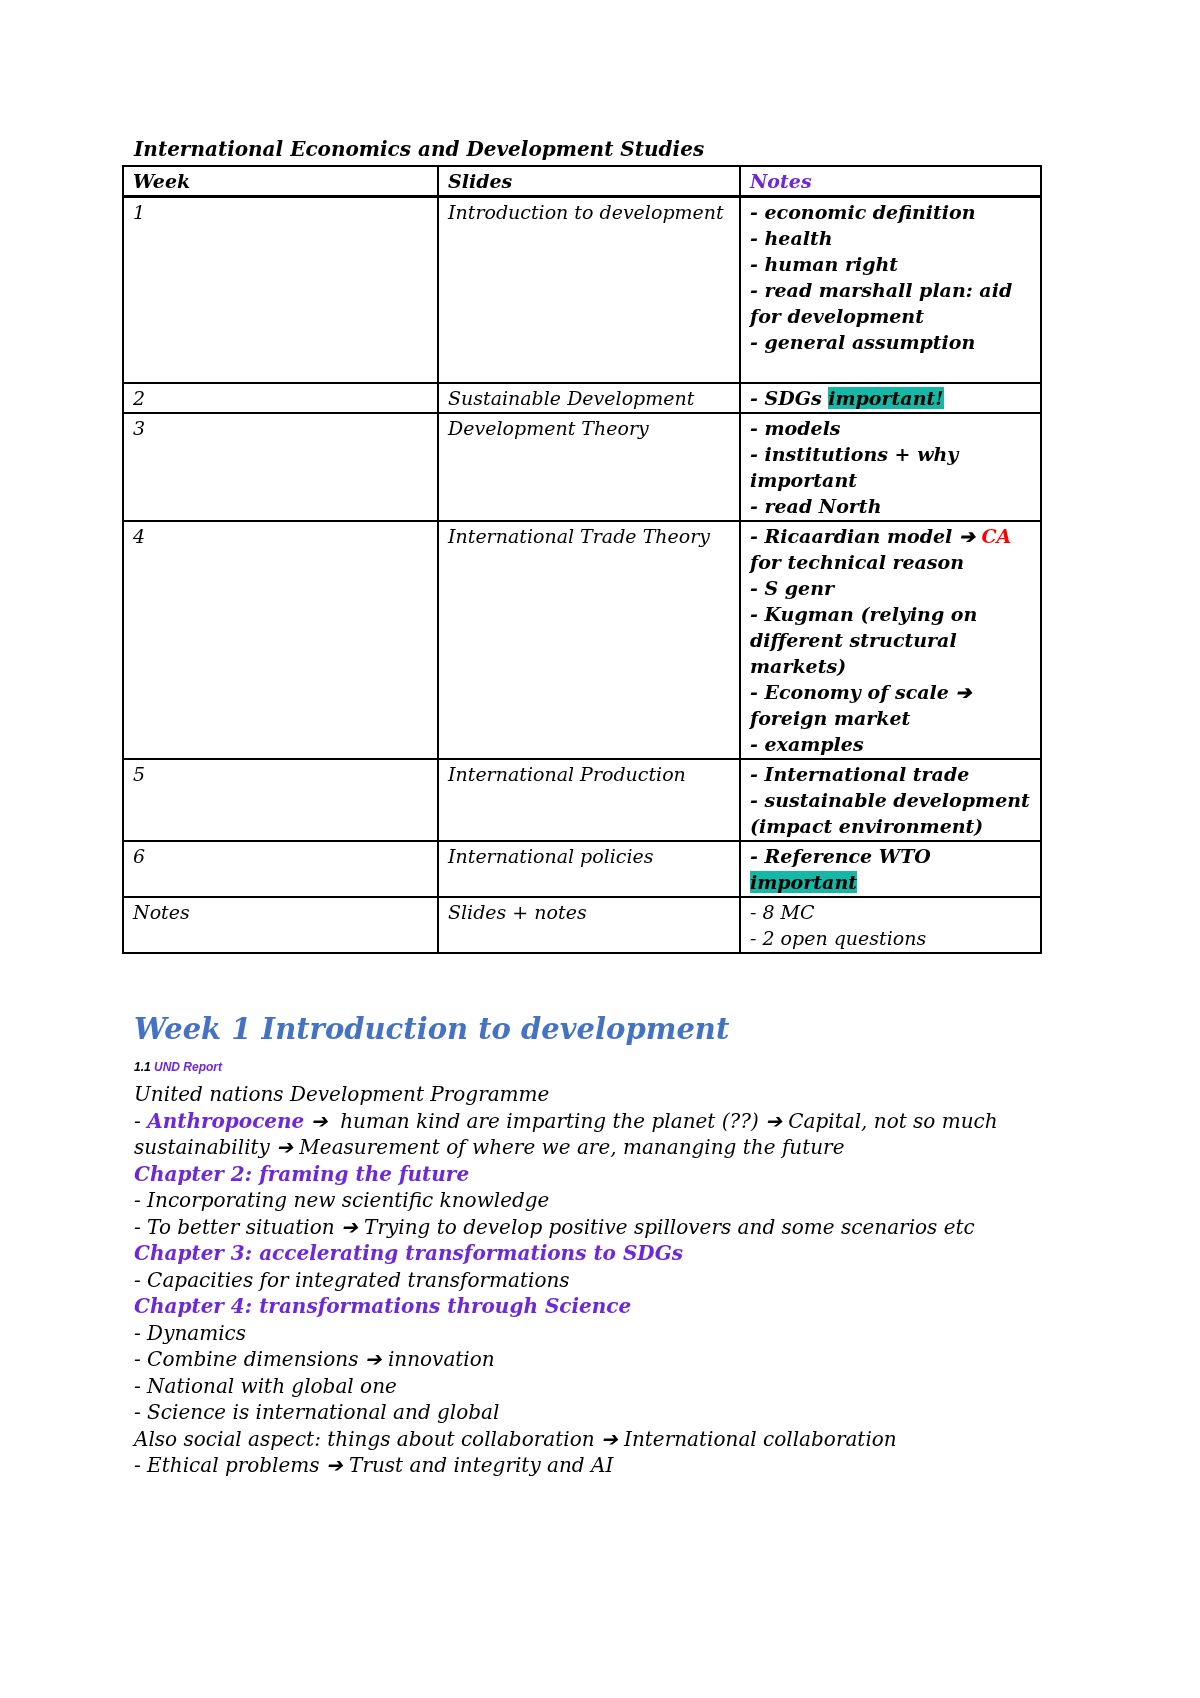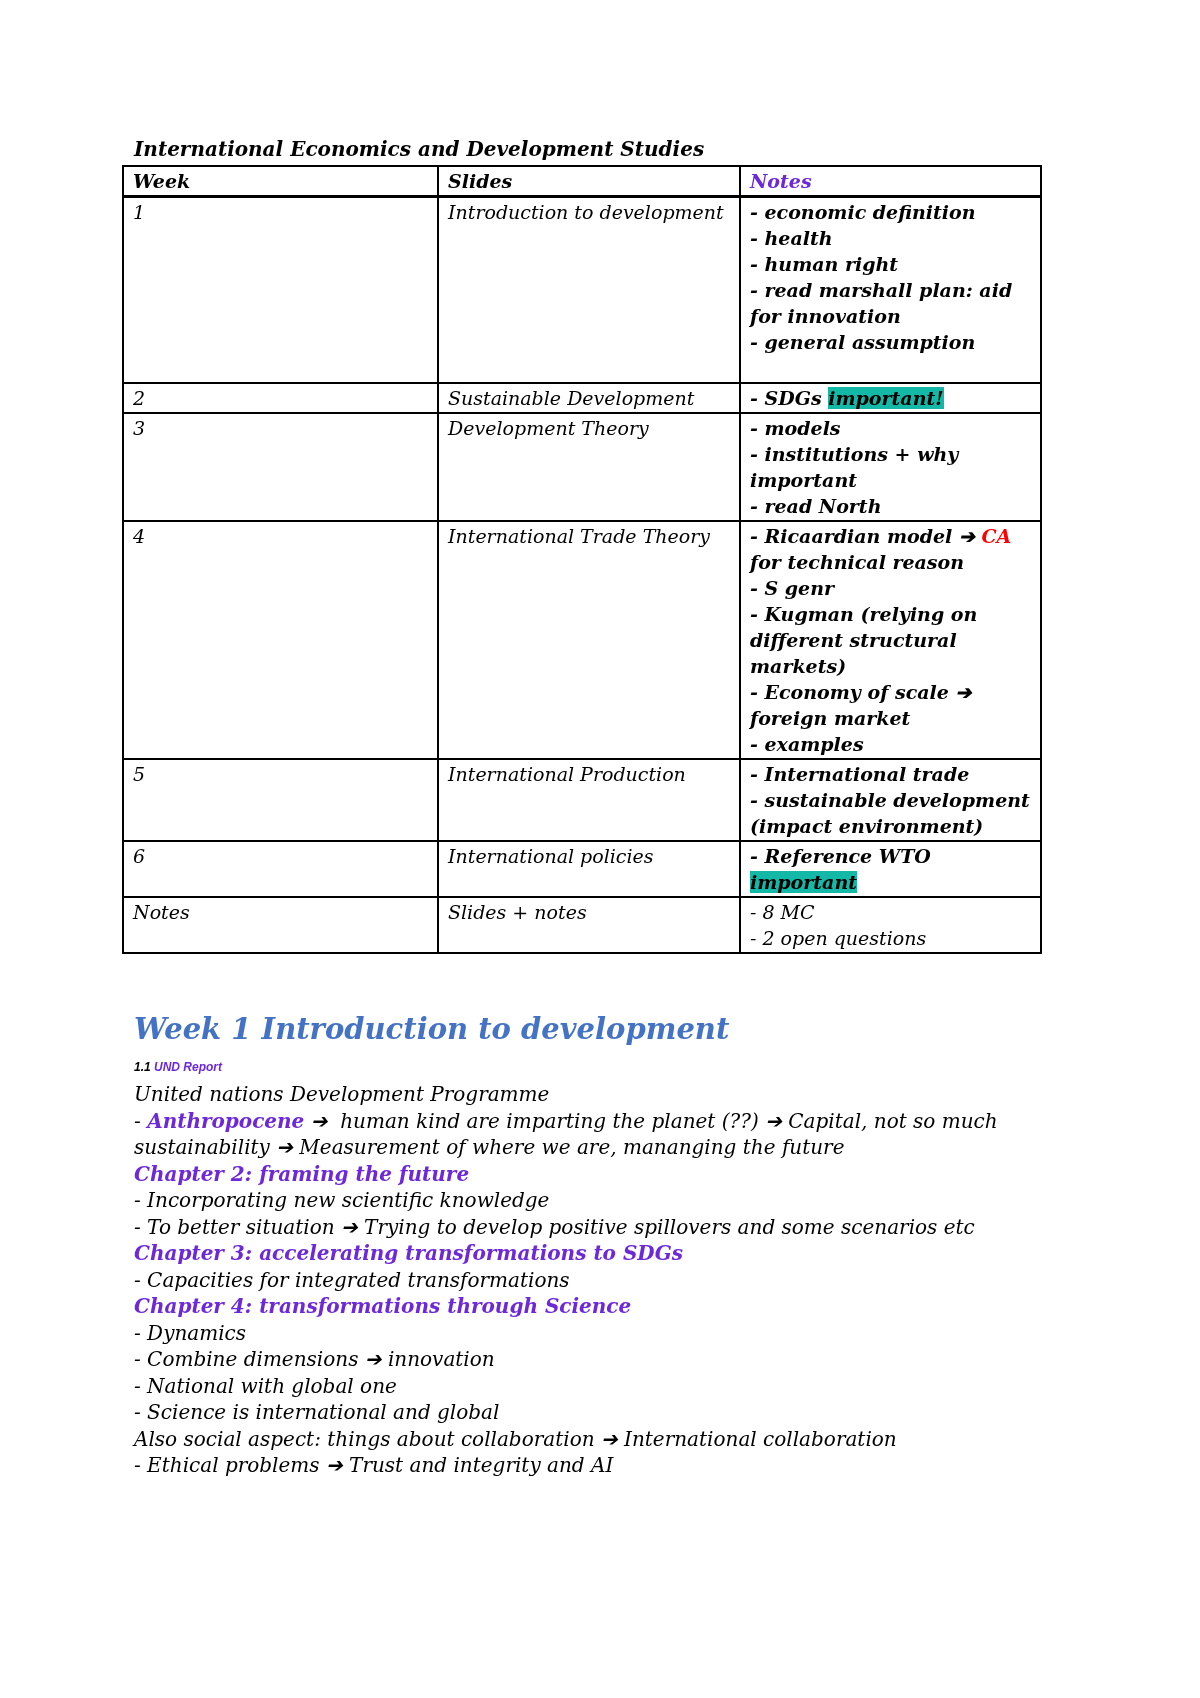--- a/index.html
+++ b/index.html
@@ -82,21 +82,21 @@
     </thead>
     <tbody>
         <tr>
           <td class="week-cell">1</td>
           <td>Introduction to development</td>
           <td>
             <div class="note-line"><span style="font-weight: bold;">- economic definition</span></div>
             <div class="note-line"><span style="font-weight: bold;">- health</span></div>
             <div class="note-line"><span style="font-weight: bold;">- human right</span></div>
             <div class="note-line"><span style="font-weight: bold;">- read marshall plan: aid</span></div>
-            <div class="note-line"><span style="font-weight: bold;">for innovation</span></div>
+            <div class="note-line"><span style="font-weight: bold;">for development</span></div>
             <div class="note-line"><span style="font-weight: bold;">- general assumption</span></div>
             <div class="note-line"><span>&nbsp;</span></div>
           </td>
         </tr>
         <tr>
           <td class="week-cell">2</td>
           <td>Sustainable Development</td>
           <td>
             <div class="note-line"><span style="font-weight: bold;">- SDGs </span><span class="hl" style="font-weight: bold;">important!</span></div>
           </td>

